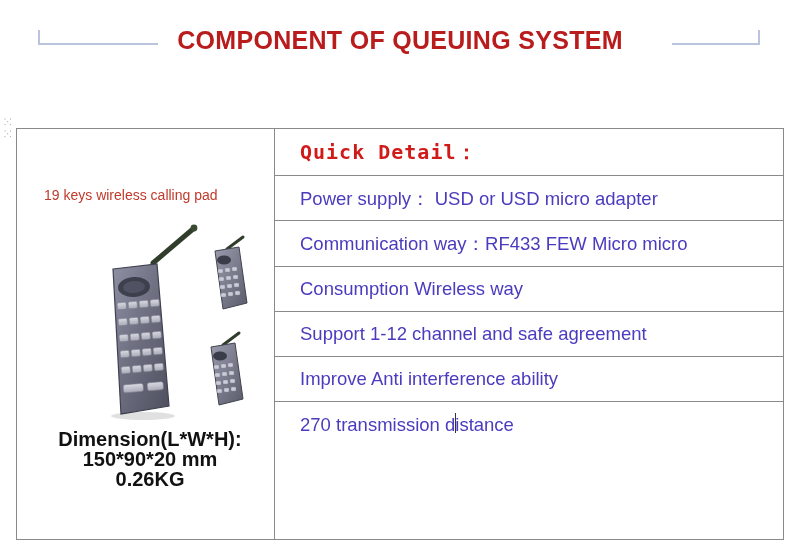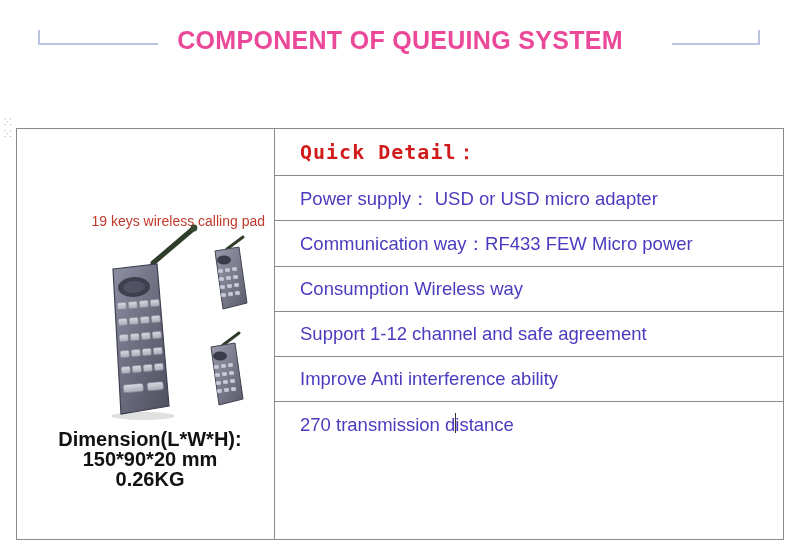--- a/index.html
+++ b/index.html
@@ -22,21 +22,21 @@
     width: 800px;
     height: 70px;
   }
   .header-title {
     position: absolute;
     left: 0; top: 26px;
     width: 800px;
     text-align: center;
     font-size: 25px;
     font-weight: bold;
-    color: #ec4899;
+    color: #b91c1c;
     letter-spacing: 0.3px;
   }
   .rule-left {
     position: absolute;
     left: 38px; top: 43px;
     width: 120px; height: 2px;
     background: #b9c4df;
   }
   .rule-left-tick {
     position: absolute;
@@ -90,27 +90,26 @@
   .image-cell {
     position: absolute;
     left: 0; top: 0;
     width: 258px; height: 410px;
     border-right: 1px solid #8a8a8a;
     box-sizing: border-box;
     overflow: hidden;
   }
   .img-caption {
     position: absolute;
-    left: 18px; top: 58px;
+    left: 27px; top: 58px;
     width: 230px;
-    text-align: right;
+    text-align: left;
     font-size: 14px;
     color: #c0392b;
     font-weight: normal;
-    margin-top: 26px;
   }
 
   
   .product-art {
     position: absolute;
     left: 0; top: 82px;
     width: 258px; height: 210px;
   }
 
   .dimension-block {
@@ -297,21 +296,21 @@
   </div>
 
   <div class="detail-table">
     <div class="detail-row head">
       <span class="txt">Quick Detail：</span>
     </div>
     <div class="detail-row">
       <span class="txt">Power supply： USD or USD micro adapter</span>
     </div>
     <div class="detail-row">
-      <span class="txt">Communication way：RF433 FEW Micro power</span>
+      <span class="txt">Communication way：RF433 FEW Micro micro</span>
     </div>
     <div class="detail-row">
       <span class="txt">Consumption Wireless way</span>
     </div>
     <div class="detail-row">
       <span class="txt">Support 1-12 channel and safe agreement</span>
     </div>
     <div class="detail-row">
       <span class="txt">Improve Anti interference ability</span>
     </div>

